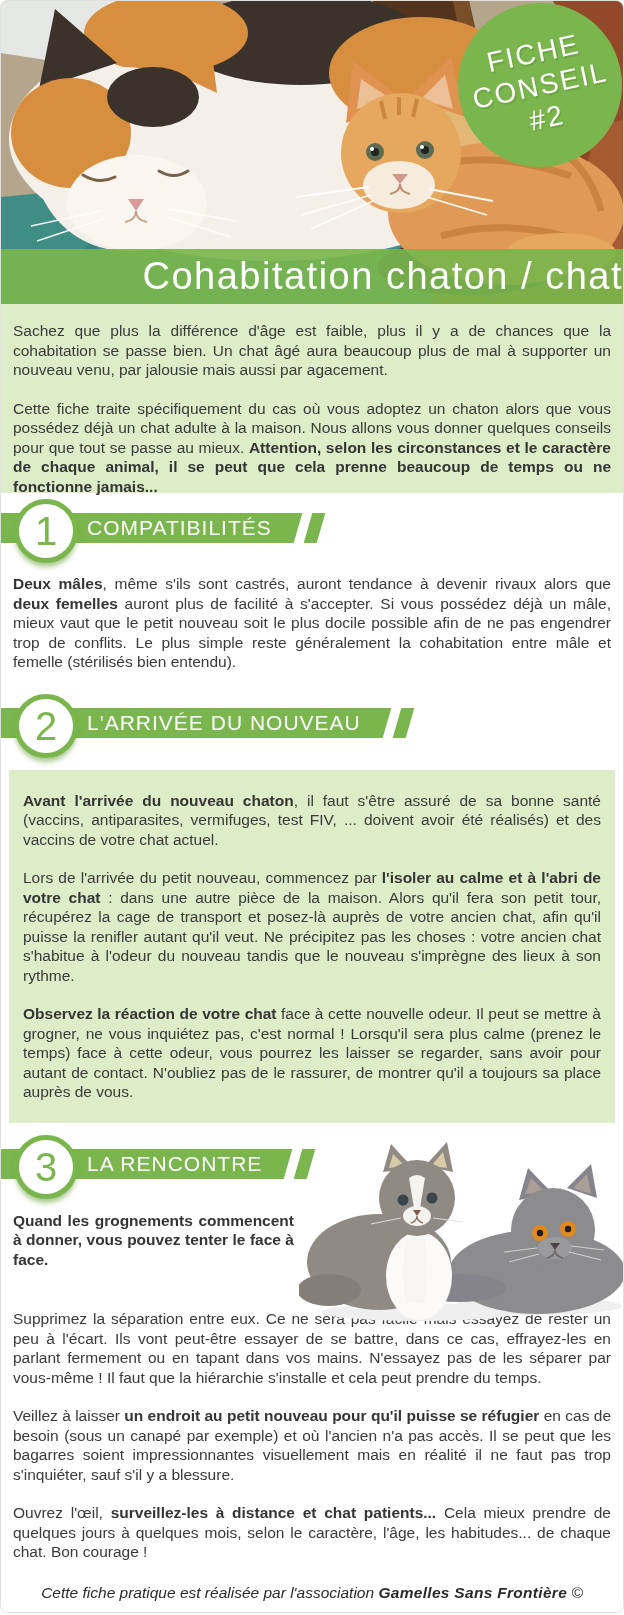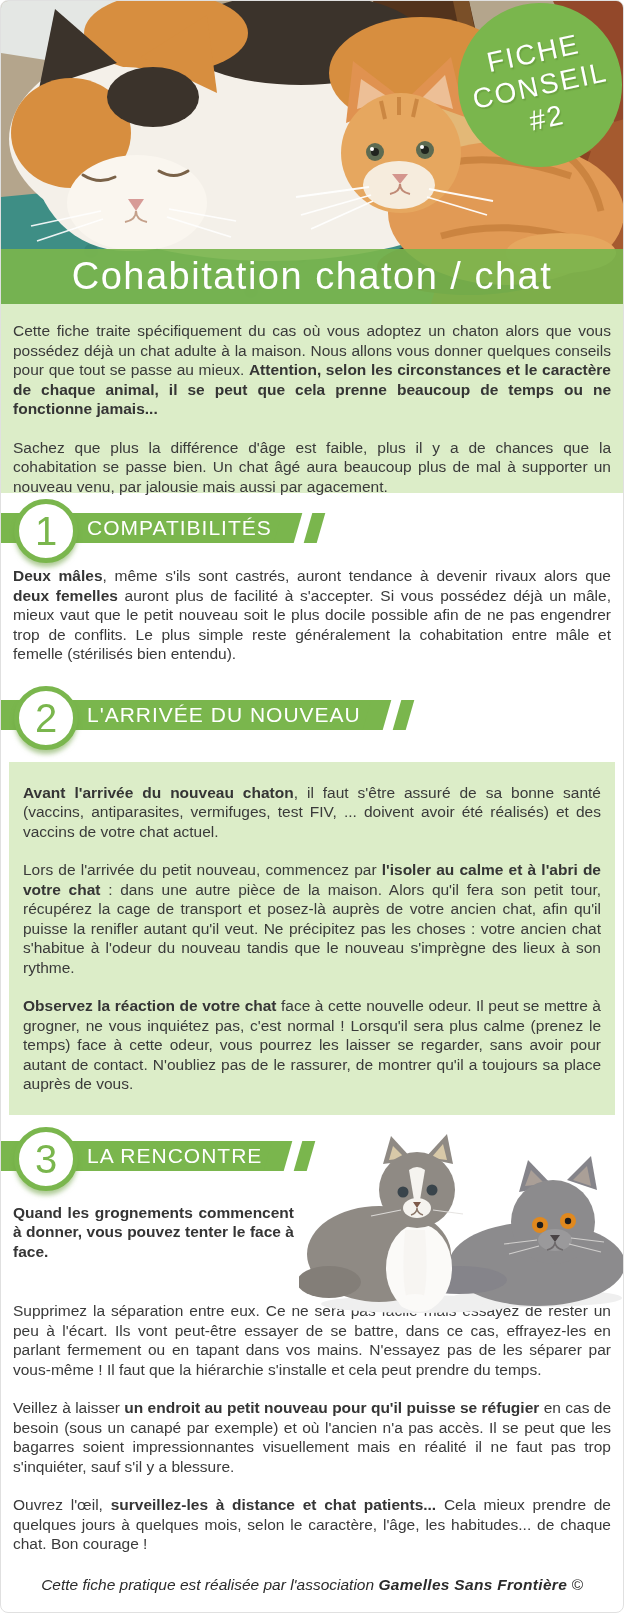--- a/index.html
+++ b/index.html
@@ -23,21 +23,21 @@
     display:flex;flex-direction:column;align-items:center;justify-content:center;
     transform:rotate(-12deg);
   }
   .badge span{
     color:#fff;font-size:28px;line-height:33px;letter-spacing:2px;
     text-shadow:1px 2px 1px rgba(90,140,50,.45);
   }
   .title-banner{
     position:absolute;left:0;right:0;bottom:0;height:55px;
     background:rgba(122,181,77,.92);
-    display:flex;align-items:center;justify-content:center;
+    display:flex;align-items:center;justify-content:flex-end;
   }
   .title-banner h1{
     margin:0;color:#fff;font-weight:normal;font-size:38px;letter-spacing:1.5px;
   }
   
   .tx{font-size:15.5px;line-height:19.5px;text-align:justify;margin:0 12px;}
   .tx b{color:#353535;}
   .intro{background:#dcedc8;height:189px;box-sizing:border-box;padding:17px 0 0;}
   .intro .tx{margin-bottom:19px;}
   
@@ -57,21 +57,21 @@
   .sec-banner::before{
     content:"";position:absolute;top:0;right:-10px;width:20px;height:100%;
     background:#7ab64d;transform:skewX(-16deg);
   }
   .sec-banner::after{
     content:"";position:absolute;top:0;right:-33px;width:13px;height:100%;
     background:#7ab64d;transform:skewX(-16deg);
   }
   
   .s1-head{margin-top:6px;}
-  .s1-p{margin-top:1px;}
+  .s1-p{margin-top:9px;}
   .s2-head{margin-top:22px;}
   .green-box{
     margin:10px 8px 0;background:#dcedc8;padding:21px 14px;
   }
   .green-box .tx{margin:0 0 19px;}
   .green-box .tx:last-child{margin-bottom:0;}
   .rencontre{position:relative;}
   .s3-head{margin-top:12px;}
   .meet-photo{position:absolute;top:5px;right:0;width:324px;height:186px;}
   .lead{margin:10px 12px 0;width:281px;font-weight:bold;}
@@ -163,22 +163,22 @@
       <span>FICHE</span>
       <span>CONSEIL</span>
       <span>#2</span>
     </div>
     <div class="title-banner">
       <h1>Cohabitation chaton / chat</h1>
     </div>
   </header>
 
   <section class="intro">
+    <p class="tx"><span>Sachez que plus la différence d'âge est faible, plus il y a de chances que la cohabitation se passe bien. Un chat âgé aura beaucoup plus de mal à supporter un nouveau venu, par jalousie mais aussi par agacement.</span></p>
     <p class="tx"><span>Cette fiche traite spécifiquement du cas où vous adoptez un chaton alors que vous possédez déjà un chat adulte à la maison. Nous allons vous donner quelques conseils pour que tout se passe au mieux. </span><b>Attention, selon les circonstances et le caractère de chaque animal, il se peut que cela prenne beaucoup de temps ou ne fonctionne jamais...</b></p>
-    <p class="tx"><span>Sachez que plus la différence d'âge est faible, plus il y a de chances que la cohabitation se passe bien. Un chat âgé aura beaucoup plus de mal à supporter un nouveau venu, par jalousie mais aussi par agacement.</span></p>
   </section>
 
   <section>
     <div class="sec-head s1-head">
       <div class="num-circle">
         <span>1</span>
       </div>
       <div class="sec-banner">
         <span>COMPATIBILITÉS</span>
       </div>

